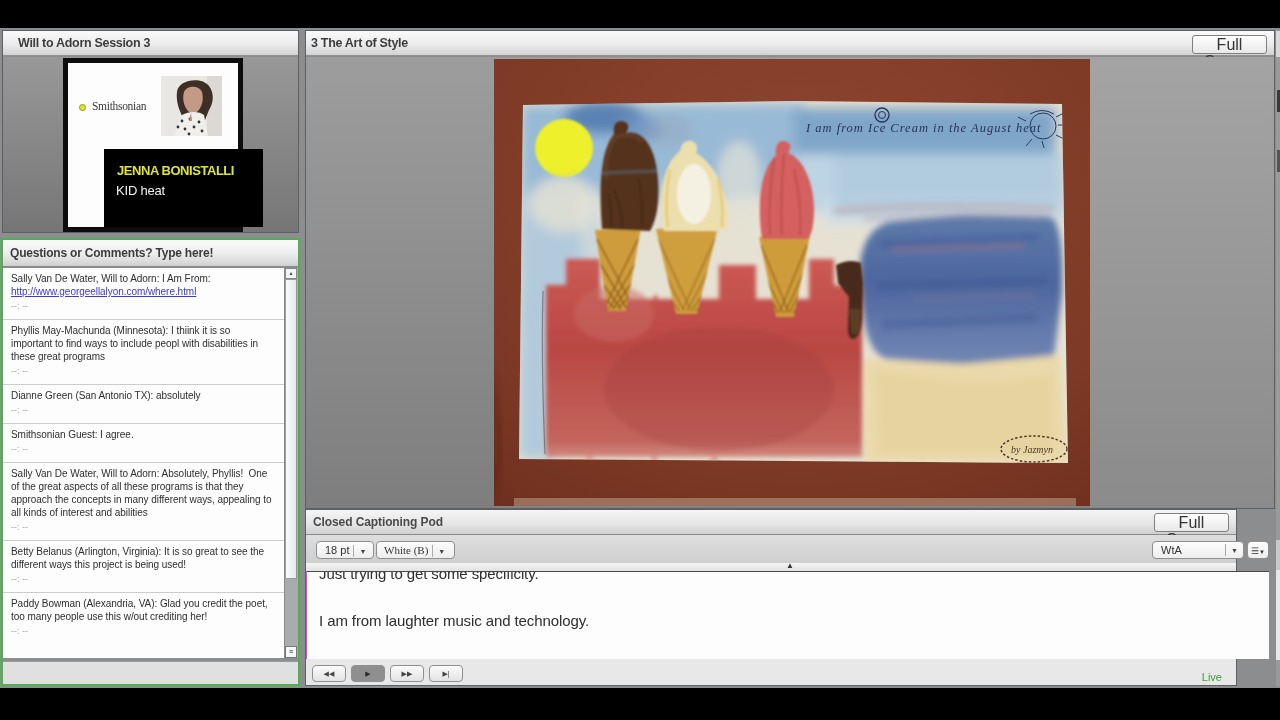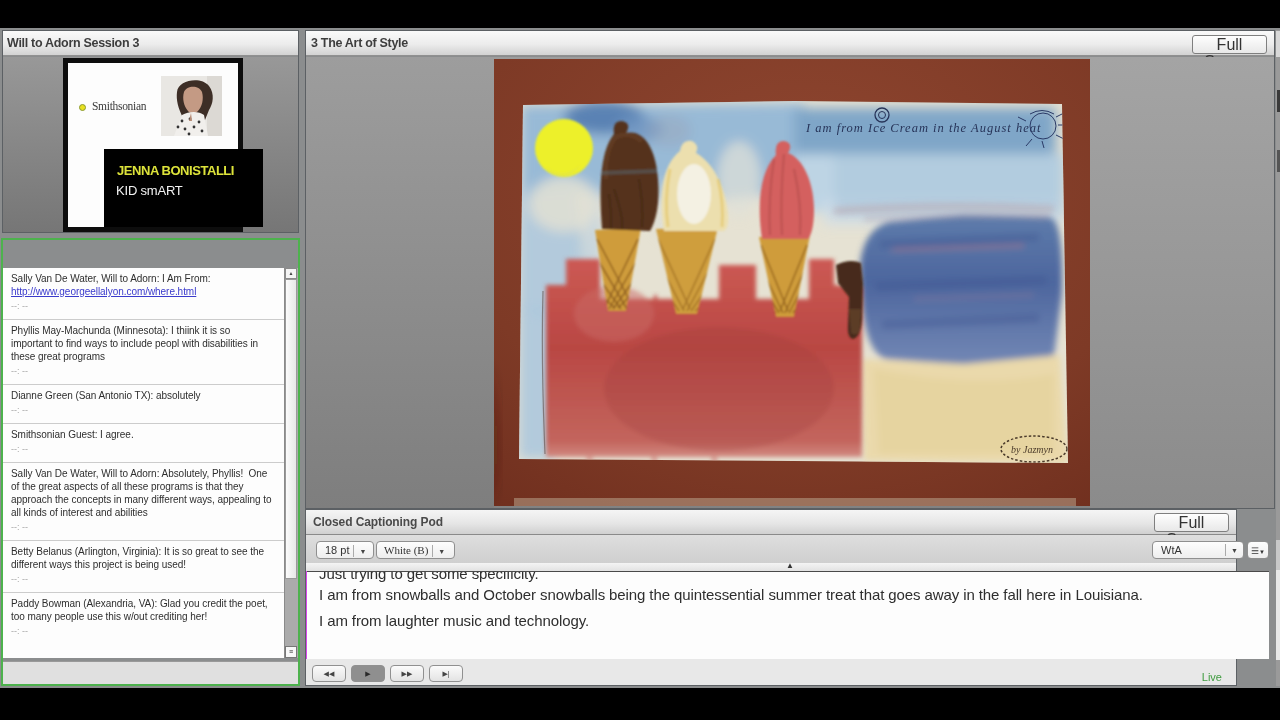--- a/index.html
+++ b/index.html
@@ -5,21 +5,21 @@
   html,body{margin:0;padding:0;background:#000;}
   body{width:1280px;height:720px;position:relative;overflow:hidden;
        font-family:"Liberation Sans",sans-serif;}
   .abs{position:absolute;}
   #ws{position:absolute;left:0;top:28px;width:1280px;height:660px;background:#8b8d8e;}
   .pod{position:absolute;border:1px solid #5c6064;box-sizing:border-box;}
   .tbar{position:absolute;left:0;top:0;right:0;height:25px;
         background:linear-gradient(#fafafa,#ececec 55%,#d2d2d2);
         border-bottom:1px solid #909090;
         font-size:12.5px;font-weight:bold;color:#3d3d3d;line-height:25px;
-        padding-left:4px;letter-spacing:-0.3px;box-sizing:border-box;}
+        padding-left:15px;letter-spacing:-0.3px;box-sizing:border-box;}
   .fsbtn{position:absolute;top:4px;right:7px;width:75px;height:19px;
          background:linear-gradient(#fefefe,#e8e8e8);
          border:1px solid #7f7f7f;border-radius:3px;box-sizing:border-box;
          font-size:16px;font-weight:normal;color:#333;text-align:center;line-height:17px;
          letter-spacing:0;}
   
   #pod1{left:2px;top:30px;width:297px;height:203px;}
   #pod1body{position:absolute;left:0;top:26px;right:0;bottom:0;
             background:linear-gradient(#989898,#767676);}
   #card{position:absolute;left:60px;top:1px;width:180px;height:174px;
@@ -101,28 +101,29 @@
           <circle cx="38" cy="46" r="1.4" fill="#333"></circle>
             <circle cx="24" cy="53" r="1.4" fill="#333"></circle>
           <circle cx="33" cy="51" r="1.4" fill="#333"></circle>
             <circle cx="41" cy="55" r="1.4" fill="#333"></circle>
           <circle cx="17" cy="51" r="1.4" fill="#333"></circle>
             <circle cx="28" cy="58" r="1.4" fill="#333"></circle>
           <path d="M30,37 L31,45 L28,45 Z" fill="#b58a74"></path>
         </svg>
         <div class="abs" style="left:4px;top:86px;width:159px;height:78px;background:#000;margin-left:32px;">
           <div class="abs" style="left:13px;top:14px;font-size:13px;font-weight:bold;color:#dde33a;letter-spacing:-0.45px;white-space:nowrap;">JENNA BONISTALLI</div>
-          <div class="abs" style="left:12px;top:34px;font-size:13px;color:#f2f2f2;letter-spacing:-0.2px;white-space:nowrap;">KID smART</div>
+          <div class="abs" style="left:12px;top:34px;font-size:13px;color:#f2f2f2;letter-spacing:-0.2px;white-space:nowrap;">KID heat</div>
         </div>
       </div>
     </div>
   </div>
 </div>
 
 <div class="pod" id="chat">
+  <div id="chatbar">Questions or Comments? Type here!</div>
   <div id="msgs">
     <div class="msg">Sally Van De Water, Will to Adorn: I Am From:<br>
       <a>http://www.georgeellalyon.com/where.html</a>
       <span class="ts">--: --</span></div>
     <div class="msg">Phyllis May-Machunda (Minnesota): I thiink it is so<br>important to find ways to include peopl with disabilities in<br>these great programs
       <span class="ts">--: --</span></div>
     <div class="msg">Dianne Green (San Antonio TX): absolutely
       <span class="ts">--: --</span></div>
     <div class="msg">Smithsonian Guest: I agree.
       <span class="ts">--: --</span></div>
@@ -284,21 +285,20 @@
     <div class="combo" style="left:10px;width:58px;"><span class="lbl" style="padding-right:4px;">18 pt</span><span class="dv"></span><span class="ar">▼</span></div>
     <div class="combo" style="left:70px;width:79px;"><span class="lbl" style="padding-left:7px;padding-right:4px;font-family:Liberation Serif, serif;">White (B)</span><span class="dv"></span><span class="ar">▼</span></div>
     <div class="combo" style="left:846px;width:92px;"><span class="lbl">WtA</span><span class="dv" style="position:absolute;right:17px;top:2px;"></span><span class="ar" style="position:absolute;right:0;top:1px;">▼</span></div>
     <div class="combo" style="left:941px;width:22px;text-align:center;"><span style="font-size:9px;">☰</span><span style="font-size:6px;">▼</span></div>
   </div>
   <div id="capstrip">
       <div class="abs" style="left:480px;top:-2px;font-size:8px;color:#333;">▲</div>
     </div>
   <div id="captext">
     <div class="capline" style="top:-7px;">Just trying to get some specificity.</div>
-    <div class="capline" style="top:14px;">I am from snowballs and October snowballs being the quintessential summer treat that goes away in the fall here in Louisiana.</div>
     <div class="capline" style="top:40px;">I am from laughter music and technology.</div>
   </div>
   <div id="capctl">
     <div class="pbtn" style="left:6px;">◀◀</div>
     <div class="pbtn" style="left:45px;background:#8f8f8f;color:#2a2a2a;">▶</div>
     <div class="pbtn" style="left:84px;">▶▶</div>
     <div class="pbtn" style="left:123px;">▶|</div>
     <div id="live">Live</div>
   </div>
 </div>

